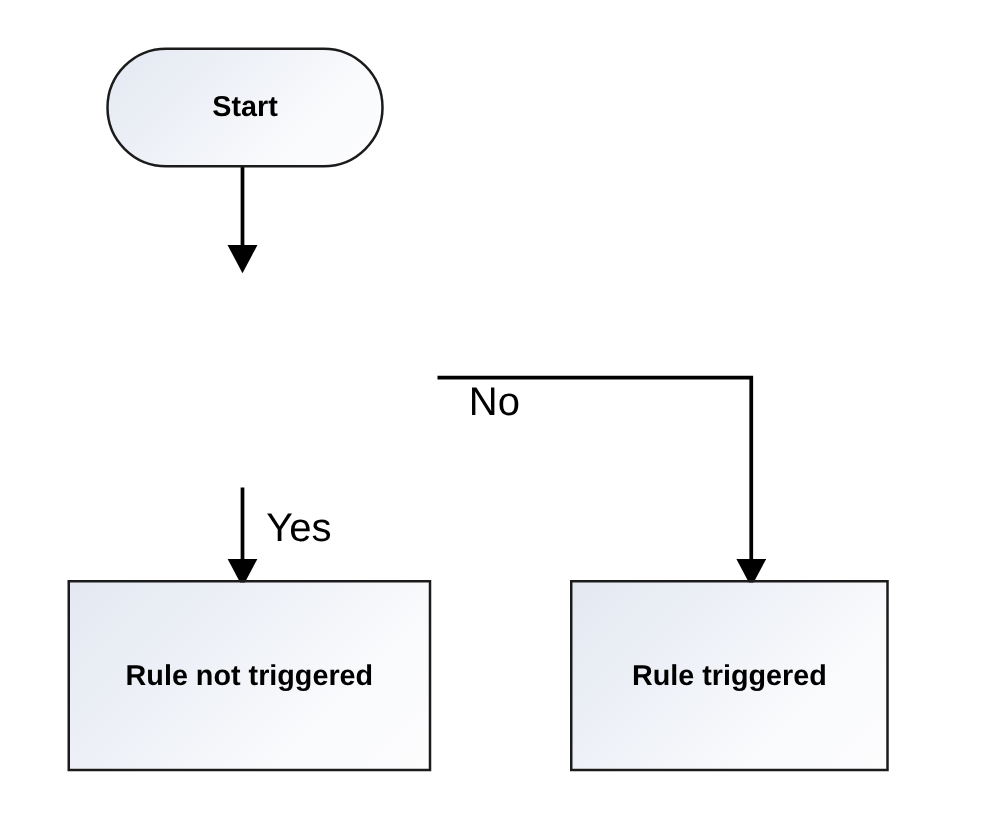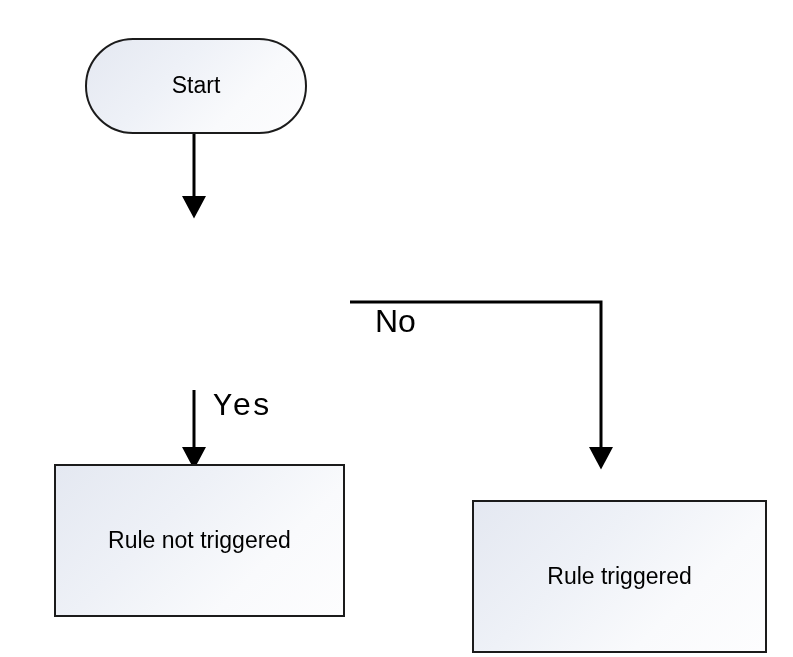--- a/index.html
+++ b/index.html
@@ -29,20 +29,21 @@
   }
   .node {
     position: absolute;
     box-sizing: border-box;
     border: 2px solid #1b1b1b;
     background-image: linear-gradient(135deg, #e4e8f1 0%, #eef1f7 38%, #f9fafc 70%, #fdfdfe 100%);
     display: flex;
     justify-content: center;
     text-align: center;
     line-height: 1.28;
+    font-weight: bold;
   }
   .node-terminator {
     border-radius: 999px;
     align-items: center;
   }
   .node-process {
     align-items: center;
   }
   .node-decision {
     align-items: flex-start;
@@ -67,46 +68,44 @@
     width: 272px;
   }
   #node-rule-not-triggered {
     left: 54px;
     top: 464px;
     width: 291px;
     height: 153px;
     font-size: 23px;
   }
   #node-rule-triggered {
-    left: 472px;
+    left: 456px;
     top: 464px;
-    width: 295px;
+    width: 255px;
     height: 153px;
     font-size: 23px;
-    margin-top: 36px;
   }
   .node-label {
     pointer-events: none;
     white-space: pre-line;
   }
   .edge-label {
     position: absolute;
     font-size: 32px;
     color: #000000;
     white-space: nowrap;
     line-height: 1;
   }
   #edge-label-no {
     left: 375px;
     top: 305px;
   }
   #edge-label-yes {
     left: 213px;
-    top: 391px;
-    font-family: Liberation Mono, monospace;
+    top: 406px;
   }
 </style>
 </head>
 <body>
 
 <div id="canvas">
 
   <svg id="wires" viewBox="0 0 793 657" xmlns="http://www.w3.org/2000/svg">
     <defs>
       <marker id="arrowhead" markerWidth="9" markerHeight="9" refX="1.0" refY="4.0" orient="auto" markerUnits="strokeWidth">

